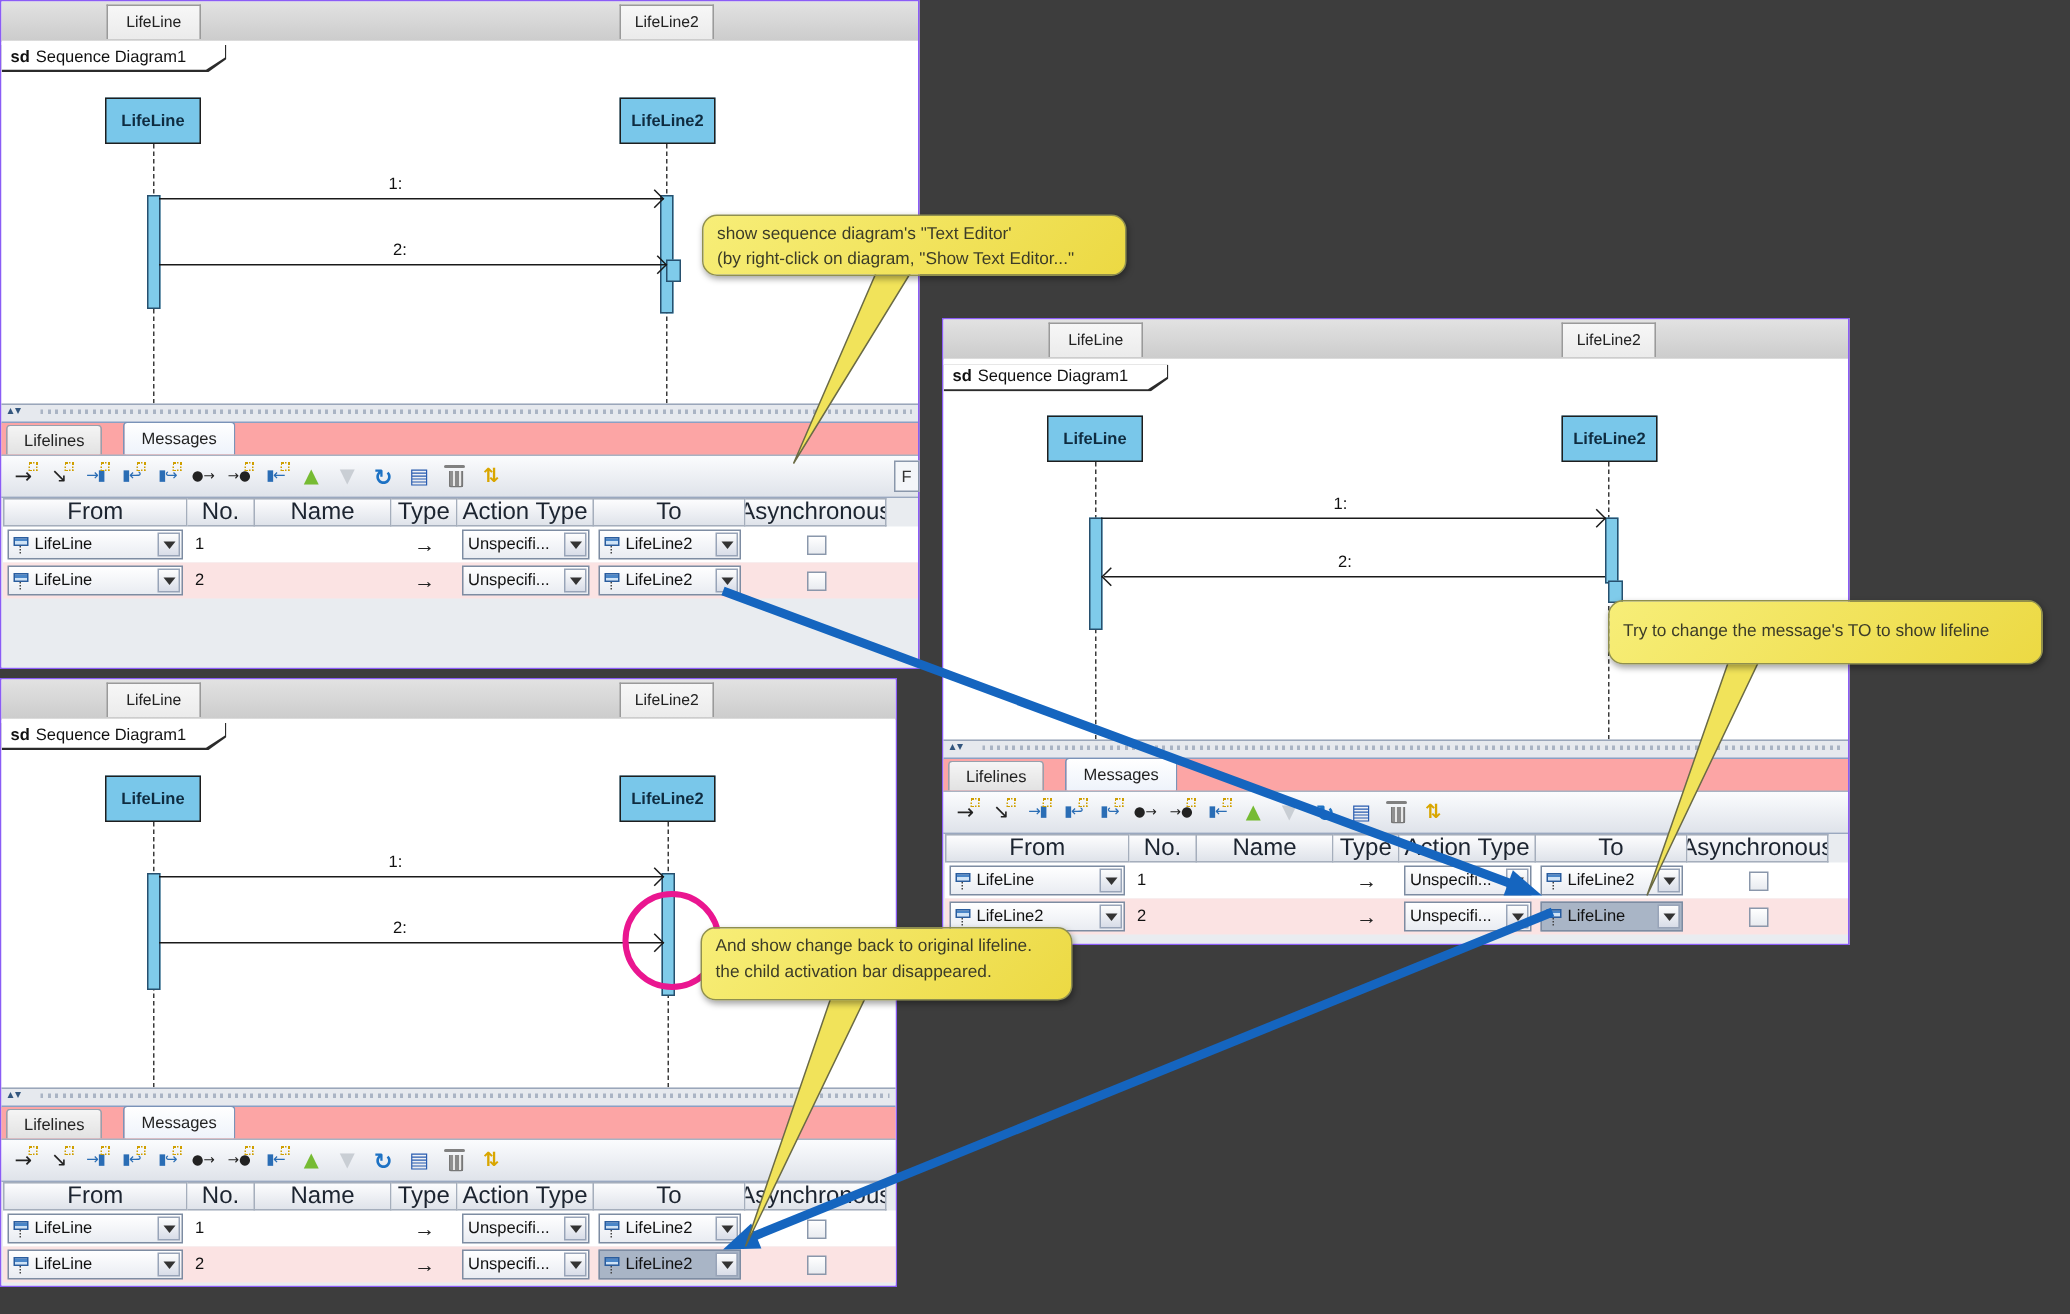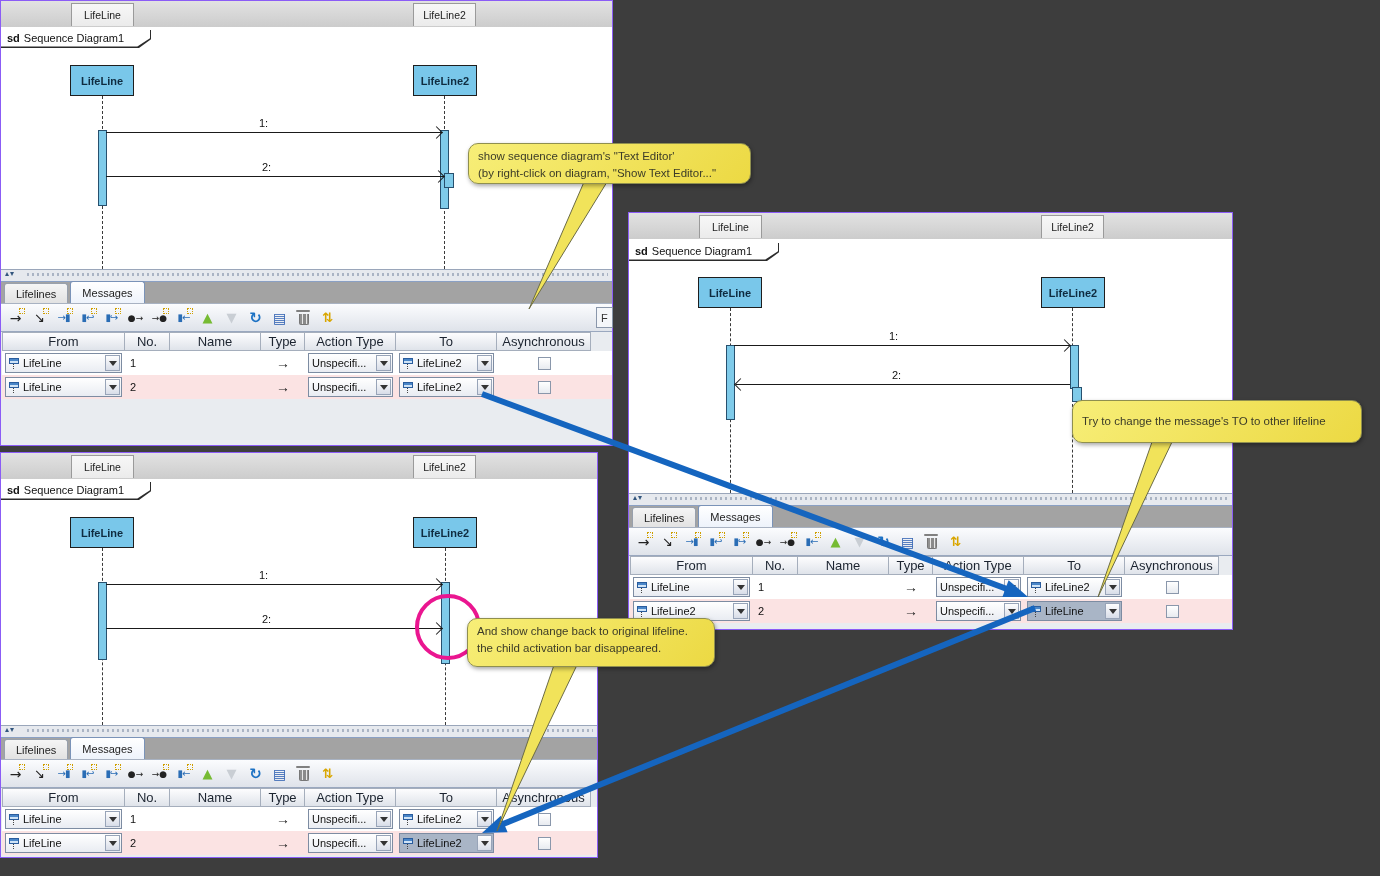--- a/index.html
+++ b/index.html
@@ -29,22 +29,22 @@
   .chev-r{border-top:1.5px solid #1a1a1a;border-right:1.5px solid #1a1a1a;transform:rotate(45deg)}
   .chev-l{border-top:1.5px solid #1a1a1a;border-right:1.5px solid #1a1a1a;transform:rotate(-135deg)}
   .mlabel{position:absolute;font-size:11px;color:#111}
   
   .split{position:absolute;left:0;right:0;height:11px;background:#e6e9ee;border-top:1px solid #9aa6ba;
          border-bottom:2px solid #8aa0c4}
   .split::before{content:"▴▾";position:absolute;left:4px;top:-1px;font-size:8px;letter-spacing:1px;color:#33567e}
   .split::after{content:"";position:absolute;left:26px;right:4px;top:3px;height:3px;
          background:repeating-linear-gradient(90deg,#aab4c4 0 2px,transparent 2px 5px)}
   
-  .btabs{position:absolute;left:0;right:0;height:22px;background:#a3a3a3;border-bottom:1px solid #a8b2c2;
-         display:flex;align-items:flex-end;padding-left:3px;gap:2px;box-sizing:border-box}
+  .btabs{position:absolute;left:0;right:0;height:22px;background:#fca5a5;border-bottom:1px solid #a8b2c2;
+         display:flex;align-items:flex-end;padding-left:3px;gap:14px;box-sizing:border-box}
   .btab{height:19px;padding:0 11px;display:flex;align-items:center;font-size:11px;color:#222;
         background:linear-gradient(#f5f5f5,#e2e2e2);border:1px solid #98a0ac;border-bottom:none;
         border-radius:3px 3px 0 0}
   .btab.on{background:linear-gradient(#ffffff,#eef3fb);border-color:#7a93b8;height:21px;z-index:2}
   
   .tbar{position:absolute;left:0;right:0;height:28px;background:linear-gradient(#fbfcfe,#dfe3ea);
         border-bottom:1px solid #9aa8bf;display:flex;align-items:center;padding-left:4px;gap:3px;box-sizing:border-box}
   .tbi{width:21px;height:21px;flex:0 0 21px;display:flex;align-items:center;justify-content:center;
        position:relative;color:#222;font-family:"DejaVu Sans",sans-serif}
   .sp::after{content:"";position:absolute;top:1px;right:1px;width:4px;height:4px;border:1px dotted #cf9f00}
@@ -63,21 +63,21 @@
   .i-sort::before{content:"⇅";color:#d9a600;font-size:13px;font-weight:bold}
   .i-trash::before{content:"";width:10px;height:11px;margin-top:3px;
        background:linear-gradient(90deg,#909090 0 2px,#e8e8e8 2px 3px,#8a8a8a 3px 6px,#e8e8e8 6px 7px,#909090 7px 10px);
        border:1px solid #777;border-top:none;border-radius:0 0 2px 2px;box-sizing:border-box}
   .i-trash::after{content:"";position:absolute;top:3px;left:3px;width:14px;height:2px;background:#808080;border-radius:1px}
   .fbtn{position:absolute;right:-1px;top:3px;width:17px;height:21px;border:1px solid #8a97ab;background:#f4f6f9;
         font-size:11px;display:flex;align-items:center;padding-left:4px;color:#333;box-sizing:border-box}
   
   .tzone{position:absolute;left:0;right:0;bottom:0;background:#e9ecf0}
   .mhead{display:grid;grid-template-columns:123px 45px 91px 44px 91px 101px 94px;height:19px;margin-left:1px}
-  .th{background:linear-gradient(#fdfdfe,#dfe3ea);border:1px solid #a5aebc;border-left:none;font-size:13px;
+  .th{background:linear-gradient(#fdfdfe,#dfe3ea);border:1px solid #a5aebc;border-left:none;font-size:16px;
       color:#1c2430;display:flex;align-items:center;justify-content:center;box-sizing:border-box;white-space:nowrap;overflow:hidden}
   .th:first-child{border-left:1px solid #a5aebc}
   .mrow{display:grid;grid-template-columns:123px 45px 91px 44px 91px 101px 94px;height:24px;margin-left:1px;background:#fff}
   .mrow.pink{background:#fbe3e3}
   .cell{display:flex;align-items:center;font-size:11px;color:#111;box-sizing:border-box;overflow:hidden}
   .cell.num{padding-left:5px}
   .cell.ctr{justify-content:center}
   .typ{font-size:14px;color:#222}
   .combo{height:20px;margin:2px 3px;flex:1;border:1px solid #7d8ca2;background:linear-gradient(#ffffff,#e9ecf2);
          display:flex;align-items:center;gap:3px;padding:0 1px 0 3px;box-sizing:border-box}
@@ -465,18 +465,18 @@
   <polygon points="554,665 577,665 497,831" fill="#f1e35a" stroke="#6b6b45" stroke-width="1"></polygon>
 
   <circle cx="448" cy="627" r="31" fill="none" stroke="#ea1690" stroke-width="4"></circle>
 </svg>
 
 <div class="co" style="left:468px;top:143px;width:283px;height:41px">
   <div>show sequence diagram's "Text Editor'</div>
   <div>(by right-click on diagram, "Show Text Editor..."</div>
 </div>
 <div class="co center" style="left:1072px;top:400px;width:290px;height:43px">
-  <div>Try to change the message's TO to other lifeline</div>
+  <div>Try to change the message's TO to show lifeline</div>
 </div>
 <div class="co" style="left:467px;top:618px;width:248px;height:49px">
   <div>And show change back to original lifeline.</div>
   <div>the child activation bar disappeared.</div>
 </div>
 
 </body></html>

